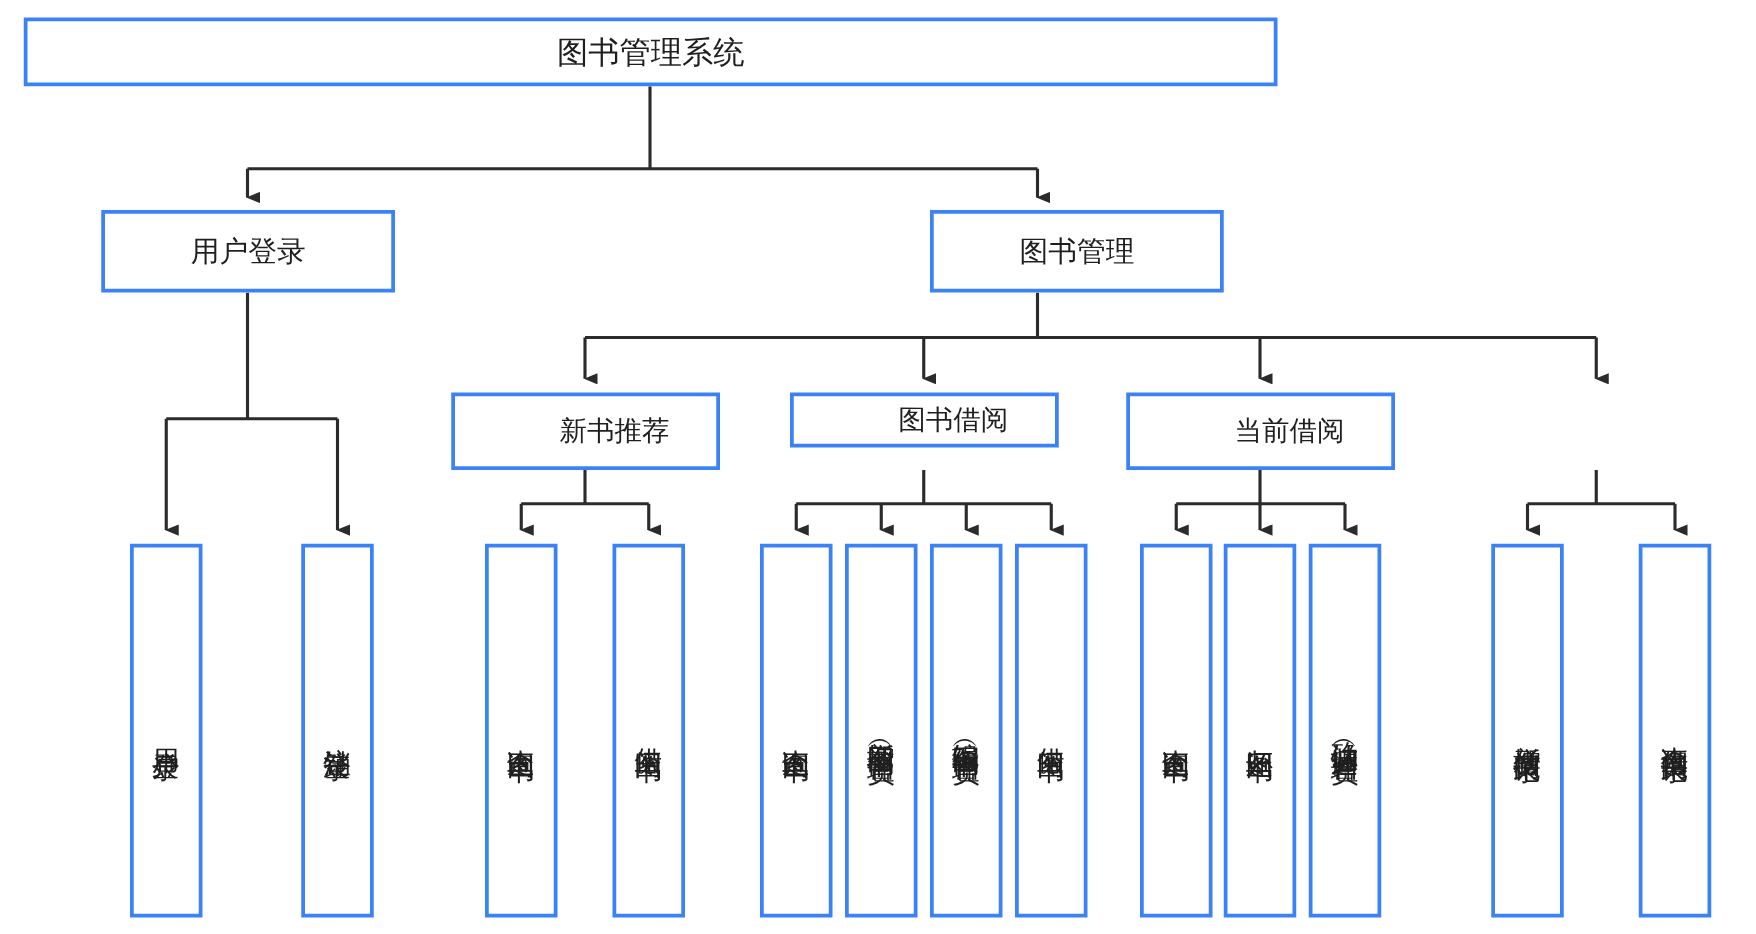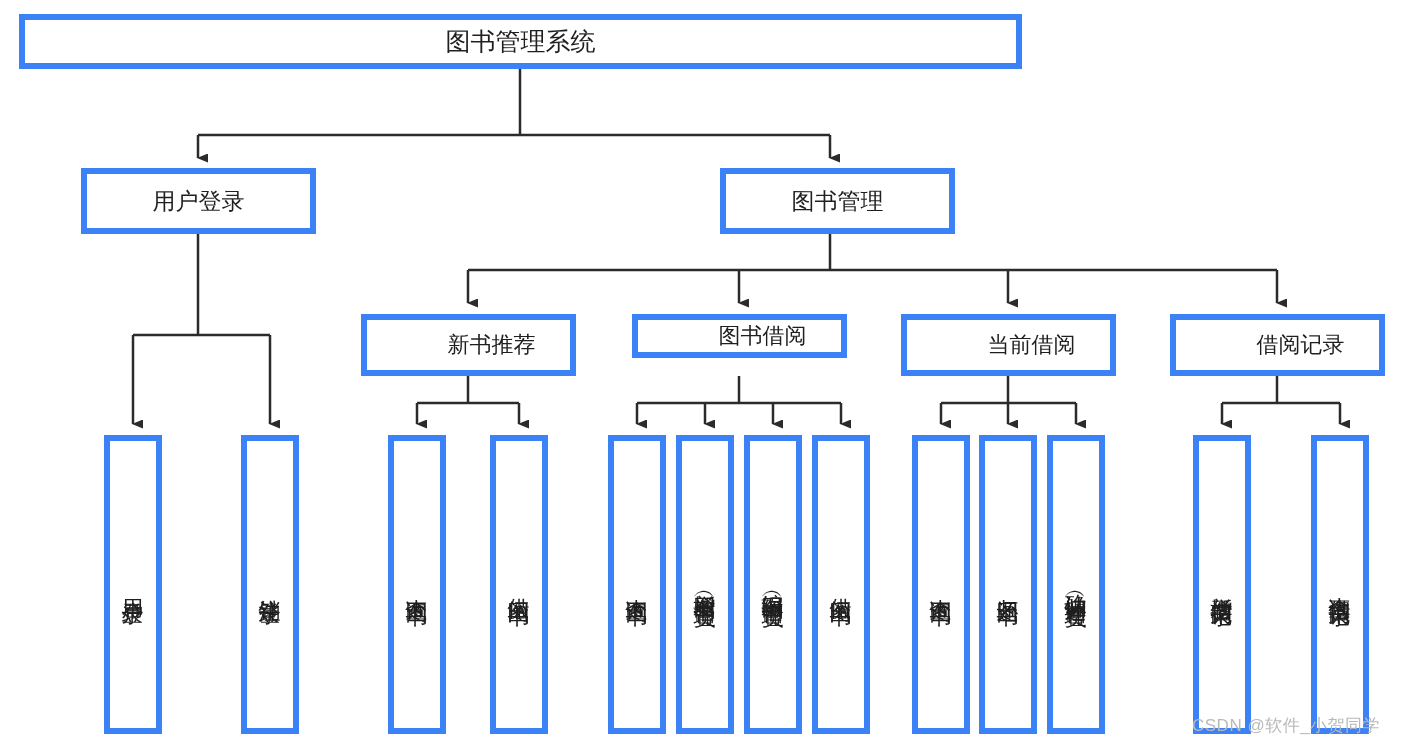--- a/index.html
+++ b/index.html
@@ -23,21 +23,21 @@
     left: 0;
     top: 0;
     width: 1405px;
     height: 747px;
     pointer-events: none;
   }
   .node {
     position: absolute;
     box-sizing: border-box;
     background: #ffffff;
-    border: 6px solid #3b82f6;
+    border: 3px solid #3b82f6;
     display: flex;
     align-items: center;
     justify-content: center;
     text-align: center;
     color: #1f1f1f;
   }
   .node-root {
     font-size: 25px;
   }
   .node-l2 {
@@ -126,35 +126,32 @@
     </g>
   </svg>
 
   <div class="node node-root" style="left:19px; top:14px; width:1003px; height:55px;">
     <span>图书管理系统</span>
   </div>
 
   <div class="node node-l2" style="left:81px; top:168px; width:235px; height:66px;">
     <span>用户登录</span>
   </div>
-  <div class="node node-l2" style="left:720px; top:168px; width:235px; height:66px;">
+  <div class="node node-l2" style="left:744px; top:168px; width:235px; height:66px;">
     <span>图书管理</span>
   </div>
 
   <div class="node node-l3" style="left:361px; top:314px; width:215px; height:62px;">
     <span>新书推荐</span>
   </div>
   <div class="node node-l3" style="left:632px; top:314px; width:215px; height:44px;">
     <span>图书借阅</span>
   </div>
   <div class="node node-l3" style="left:901px; top:314px; width:215px; height:62px;align-items:center;">
     <span>当前借阅</span>
-  </div>
-  <div class="node node-l3" style="left:1170px; top:314px; width:215px; height:62px;">
-    <span>借阅记录</span>
   </div>
 
   <div class="node node-leaf" style="left:104px; top:435px; width:58px; height:299px;">
     <span class="leaf-text">用户登录</span>
   </div>
   <div class="node node-leaf" style="left:241px; top:435px; width:58px; height:299px;">
     <span class="leaf-text">注销登录</span>
   </div>
 
   <div class="node node-leaf" style="left:388px; top:435px; width:58px; height:299px;">
@@ -187,17 +184,14 @@
     <span class="leaf-text">确认归还（管理员）</span>
   </div>
 
   <div class="node node-leaf" style="left:1193px; top:435px; width:58px; height:299px;">
     <span class="leaf-text">新增借阅记录</span>
   </div>
   <div class="node node-leaf" style="left:1311px; top:435px; width:58px; height:299px;">
     <span class="leaf-text">查询借阅记录</span>
   </div>
 
-  <div class="watermark" style="left:1192px; top:714px;">
-    <span>CSDN @软件_小贺同学</span>
-  </div>
 
 </div>
 
 </body></html>

